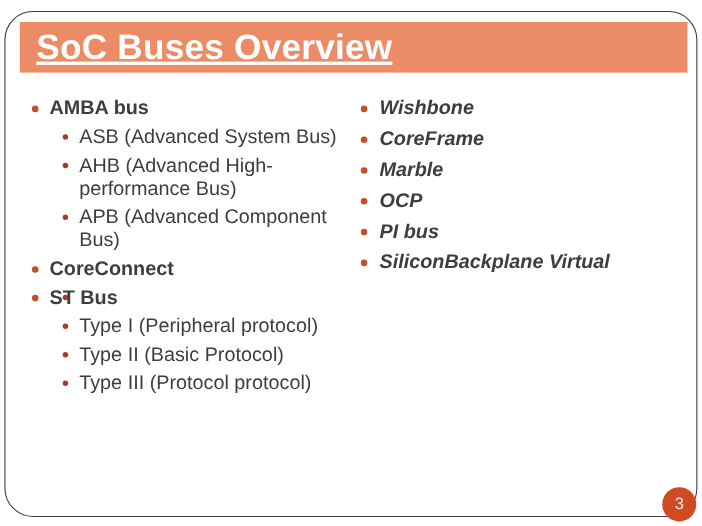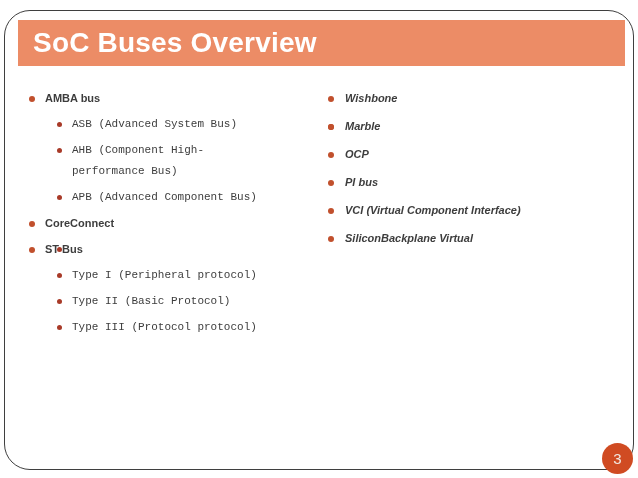--- a/index.html
+++ b/index.html
@@ -11,34 +11,34 @@
     position:absolute; left:4px; top:10px; width:630px; height:460px;
     border:1.5px solid var(--border, #3F3F3F);
     border-radius:26px; box-sizing:border-box; background:#ffffff;
   }
   .title-bar {
     position:absolute; left:18px; top:20px; width:607px; height:46px;
     background:var(--title-bar-bg, #EC8C66);
     display:flex; align-items:center; padding-left:15px; box-sizing:border-box;
   }
   .title-bar .title {
-    font-size:28px; font-weight:bold; color:var(--title-text, #FFFFFF);
-    letter-spacing:0.2px; white-space:nowrap;
+    font-size:32px; font-weight:bold; color:var(--title-text, #FFFFFF);
+    letter-spacing:0.2px; white-space:nowrap;text-decoration:underline;
   }
   .col { position:absolute; top:88px; color:var(--body-text, #3D3D3D); }
   .col-left  { left:28px;  width:302px; }
   .col-right { left:325px; width:310px;font-style:italic; }
   ul.blist { list-style:none; margin:0; padding:0; }
   ul.blist li {
-    position:relative; font-size:11px; line-height:21px;
+    position:relative; font-size:18px; line-height:21px;
     margin:0 0 5px 0; padding-left:17px; white-space:pre-line;
   }
   .col-right ul.blist li { margin-bottom:7px; padding-left:20px; }
   li.l1 { font-weight:bold; }
-  li.l2 { margin-left:27px !important;font-family:Liberation Mono, monospace; }
+  li.l2 { margin-left:27px !important; }
   .b { position:absolute; border-radius:50%; }
   li.l1 .b { left:1px; top:7.5px; width:6px; height:6px; background:var(--bullet-l1, #C1502D); }
   li.l2 .b { left:2px; top:8px;   width:5px; height:5px; background:var(--bullet-l2, #A83A28); }
   .col-right li.l1 .b { left:3px; }
   .page-circle {
     position:absolute; left:602px; top:443px; width:31px; height:31px;
     border-radius:50%; background:var(--page-circle-bg, #D04B22);
     color:var(--page-number-text, #F1E9E3);
     display:flex; align-items:center; justify-content:center;
     font-size:15px; z-index:5;
@@ -51,40 +51,39 @@
   <div class="slide-border"></div>
 
   <div class="title-bar">
     <span class="title">SoC Buses Overview</span>
   </div>
 
   <div class="col col-left">
     <ul class="blist">
       <li class="l1"><span class="b"></span><span>AMBA bus</span></li>
       <li class="l2"><span class="b"></span><span>ASB (Advanced System Bus)</span></li>
-      <li class="l2"><span class="b"></span><span>AHB (Component High-
+      <li class="l2"><span class="b"></span><span>AHB (Advanced High-
 performance Bus)</span></li>
       <li class="l2"><span class="b"></span><span>APB (Advanced Component Bus)</span></li>
       <li class="l1"><span class="b"></span><span>CoreConnect</span></li>
       <li class="l2"><span class="b"></span></li>
       <li class="l1"><span class="b"></span><span>ST Bus</span></li>
       <li class="l2"><span class="b"></span><span>Type I (Peripheral protocol)</span></li>
       <li class="l2"><span class="b"></span><span>Type II (Basic Protocol)</span></li>
       <li class="l2"><span class="b"></span><span>Type III (Protocol protocol)</span></li>
     </ul>
   </div>
 
   <div class="col col-right">
     <ul class="blist">
       <li class="l1"><span class="b"></span><span>Wishbone</span></li>
-      <li class="l1"><span class="b"></span></li>
+      <li class="l1"><span class="b"></span><span>CoreFrame</span></li>
       <li class="l1"><span class="b"></span><span>Marble</span></li>
       <li class="l1"><span class="b"></span><span>OCP</span></li>
       <li class="l1"><span class="b"></span><span>PI bus</span></li>
-      <li class="l1"><span class="b"></span><span>VCI (Virtual Component Interface)</span></li>
       <li class="l1"><span class="b"></span><span>SiliconBackplane Virtual</span></li>
     </ul>
   </div>
 
   <div class="page-circle">
     <span>3</span>
   </div>
 </div>
 
 </body></html>

